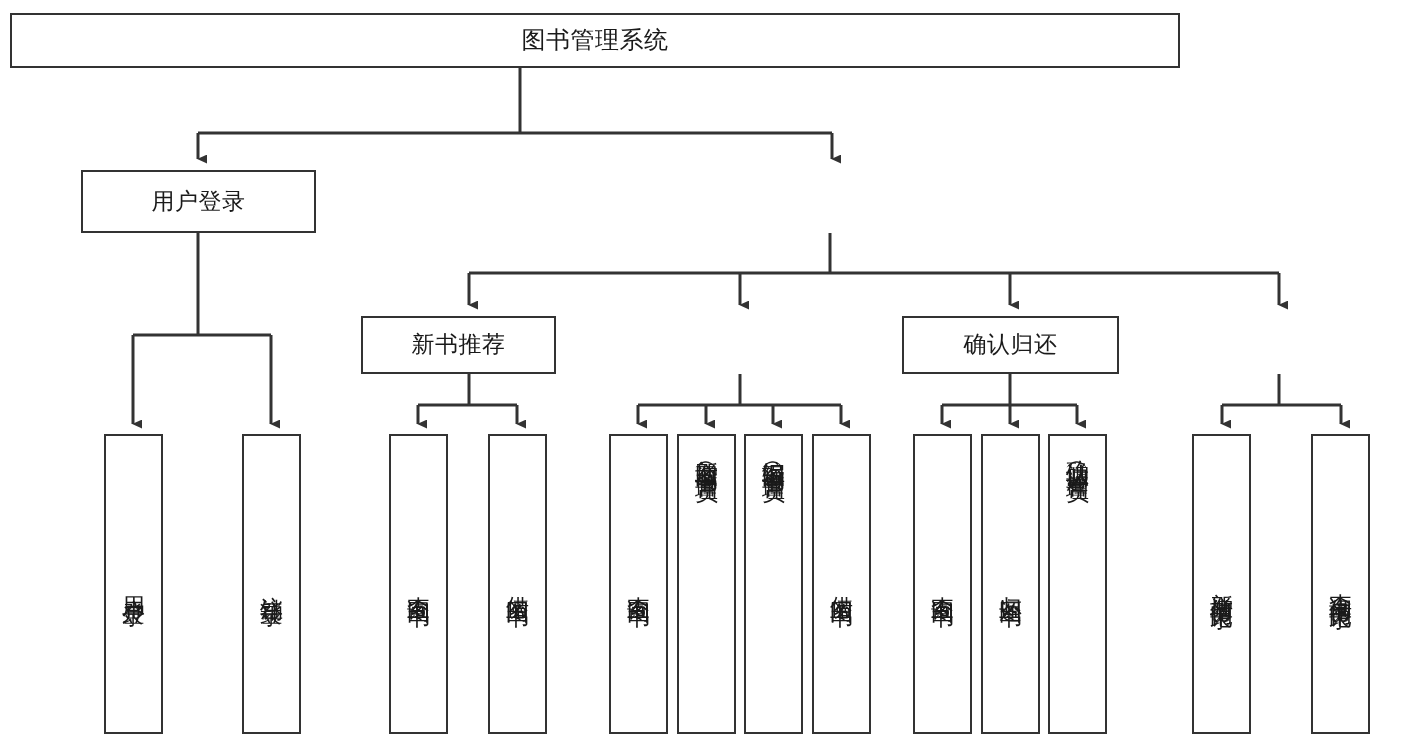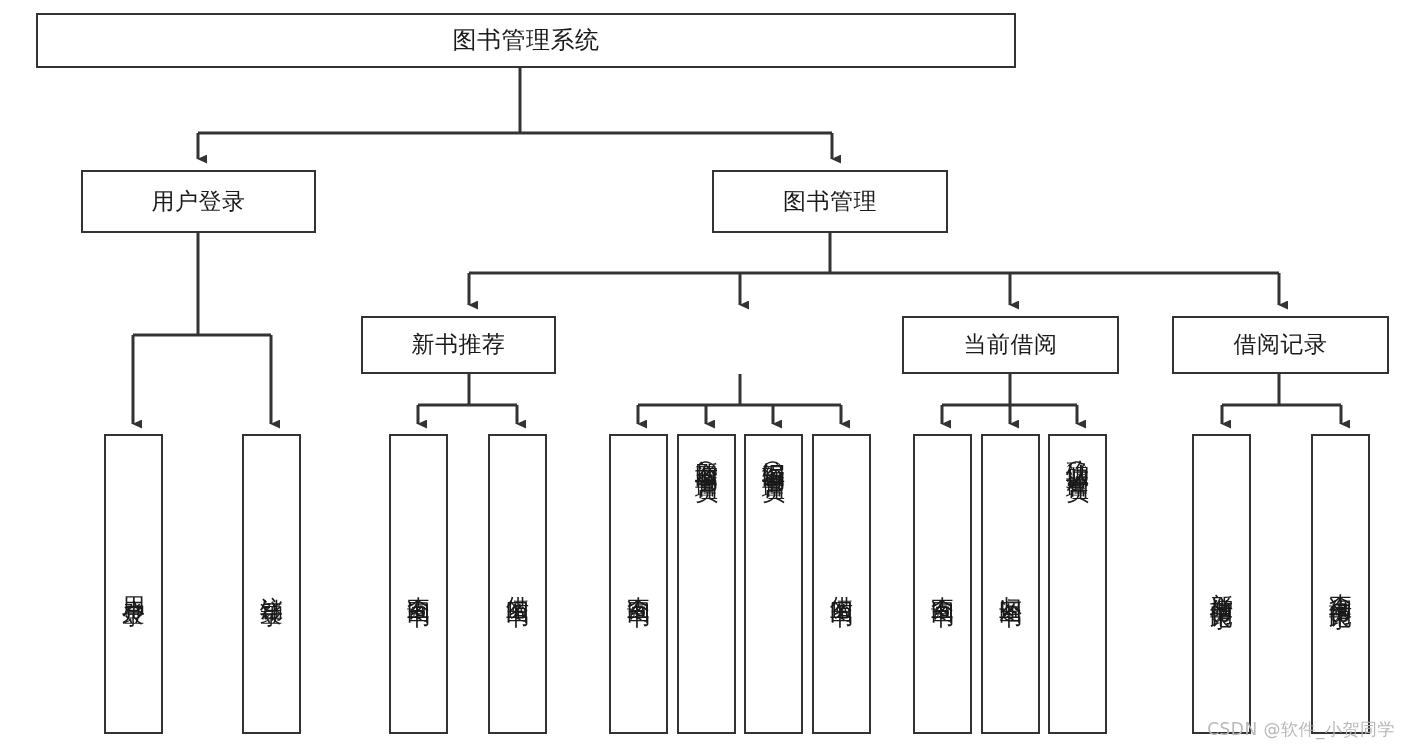--- a/index.html
+++ b/index.html
@@ -129,44 +129,38 @@
       <path d="M1010,405 L1010,424" marker-end="url(#arw)"></path>
       <path d="M1077,405 L1077,424" marker-end="url(#arw)"></path>
 
       <path d="M1279,374 L1279,405"></path>
       <path d="M1222,405 L1341,405"></path>
       <path d="M1222,405 L1222,424" marker-end="url(#arw)"></path>
       <path d="M1341,405 L1341,424" marker-end="url(#arw)"></path>
     </g>
   </svg>
 
-  <div class="node horiz root" style="left:36px; top:13px; width:980px; height:55px;">
+  <div class="node horiz root" style="left:10px; top:13px; width:1170px; height:55px;">
     <span class="node-label">图书管理系统</span>
   </div>
 
   <div class="node horiz" style="left:81px; top:170px; width:235px; height:63px;">
     <span class="node-label">用户登录</span>
   </div>
 
-  <div class="node horiz" style="left:712px; top:170px; width:236px; height:63px;">
-    <span class="node-label">图书管理</span>
-  </div>
 
   <div class="node horiz" style="left:361px; top:316px; width:195px; height:58px;">
     <span class="node-label">新书推荐</span>
   </div>
 
 
   <div class="node horiz" style="left:902px; top:316px; width:217px; height:58px;">
-    <span class="node-label">当前借阅</span>
-  </div>
-
-  <div class="node horiz" style="left:1172px; top:316px; width:217px; height:58px;">
-    <span class="node-label">借阅记录</span>
-  </div>
+    <span class="node-label">确认归还</span>
+  </div>
+
 
   <div class="node vert center" style="left:104px; top:434px; width:59px; height:300px;">
     <span class="node-label">用户登录</span>
   </div>
 
   <div class="node vert center" style="left:242px; top:434px; width:59px; height:300px;">
     <span class="node-label">注销登录</span>
   </div>
 
   <div class="node vert center" style="left:389px; top:434px; width:59px; height:300px;">
@@ -206,15 +200,14 @@
   </div>
 
   <div class="node vert center" style="left:1192px; top:434px; width:59px; height:300px;">
     <span class="node-label">新增借阅记录</span>
   </div>
 
   <div class="node vert center" style="left:1311px; top:434px; width:59px; height:300px;">
     <span class="node-label">查询借阅记录</span>
   </div>
 
-  <div class="watermark">CSDN @软件_小贺同学</div>
 
 </div>
 
 </body></html>

